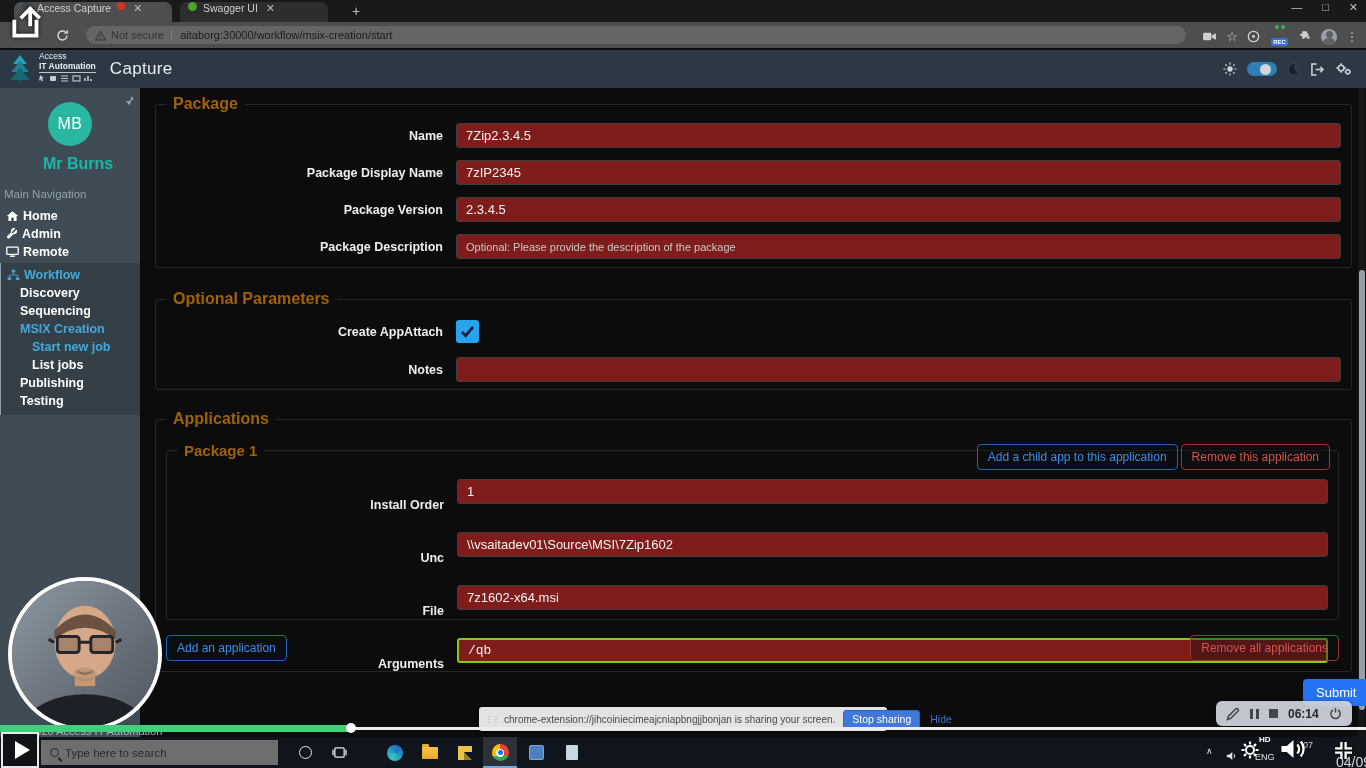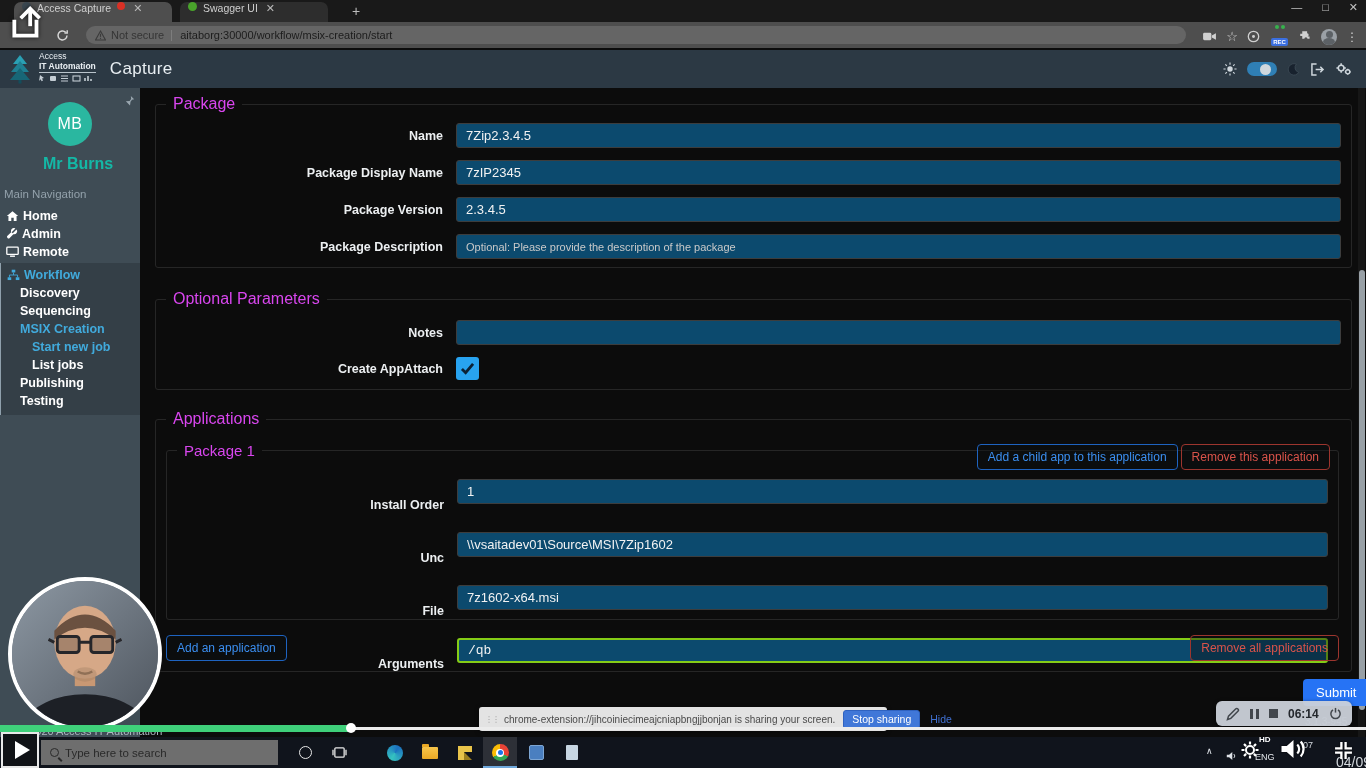--- a/index.html
+++ b/index.html
@@ -61,30 +61,30 @@
   .sb-section { color:#93a1ab; font-size:11.5px; margin:15px 0 7px 4px; }
   .nav-item { display:flex; align-items:center; gap:4px; color:#fff; font-size:12.5px; font-weight:bold;
               height:18px; padding-left:6px; cursor:default; }
   .wf-block { background:#343f47; border-left:1px solid #8fa0ac; margin-top:2px; padding:3px 0 5px; }
   .blue { color:#41aadc !important; }
   .ind1 { padding-left:19px; }
   .ind2 { padding-left:31px; }
 
   
   fieldset { position:absolute; border:1px solid #262626; border-radius:3px; background:transparent; }
-  legend { font-size:16px; font-weight:normal; color:#d946ef; padding:0 7px; margin-left:10px; }
+  legend { font-size:16px; font-weight:bold; color:#a16207; padding:0 7px; margin-left:10px; }
   .fs-pkg { left:155px; top:95px; width:1197px; height:173px; padding-top:10px; }
   .fs-opt { left:155px; top:290px; width:1197px; height:100px; padding-top:12px; }
   .fs-apps { left:155px; top:410px; width:1197px; height:262px; }
   .fs-pkg1 { position:relative; margin:14px 12px 0 10px; height:178px; padding-top:12px; }
   .fs-pkg1 legend { font-size:15px; }
   .frow { display:flex; align-items:center; margin-bottom:12px; padding-right:10px; }
   .flabel { width:300px; text-align:right; padding-right:13px; font-weight:bold; font-size:12.5px; color:#eceff1; flex:none; }
   .fs-pkg1 .flabel { width:290px;margin-top:27px; }
-  .finput { flex:1; height:25px; background:#0c4a6e; border:1px solid #3d3d3d; border-radius:3px;
+  .finput { flex:1; height:25px; background:#7f1d1d; border:1px solid #3d3d3d; border-radius:3px;
             color:#f2f2f2; font-size:13px; padding:0 9px; font-family:inherit; outline:none; }
   .finput::placeholder { color:#c9c9c9; font-size:11px; }
   .finput.focused { border:2px solid #84cc16;font-family:Liberation Mono, monospace; }
   .checkbox { width:23px; height:23px; background:#28a3f0; border-radius:3px;
               display:flex; align-items:center; justify-content:center; }
   .btn { display:inline-block; border-radius:4px; font-size:12px; padding:5px 10px;
          background:rgba(10,14,18,.4); cursor:pointer; font-family:inherit; }
   .btn-blue { border:1px solid #1e63c0; color:#3b8ef0; }
   .btn-red { border:1px solid #9c352e; color:#d9534a; }
   .pkg1-actions { position:absolute; top:-15px; right:8px; display:flex; gap:3px; background:transparent; }
@@ -365,31 +365,31 @@
       <input class="finput" value="2.3.4.5" style="">
     </div>
     <div class="frow">
       <span class="flabel">Package Description</span>
       <input class="finput" placeholder="Optional: Please provide the description of the package" style="">
     </div>
   </fieldset>
 
   <fieldset class="fs-opt">
     <legend>Optional Parameters</legend>
-    <div class="frow">
-      <span class="flabel">Notes</span>
-      <input class="finput" style="">
-    </div>
     <div class="frow" style="margin-bottom:14px;">
       <span class="flabel">Create AppAttach</span>
       <span class="checkbox">
         <svg width="15" height="13" viewBox="0 0 16 14">
             <path d="M2 7.5 6 11.5 14 2" fill="none" stroke="#0c2236" stroke-width="3"></path>
           </svg>
       </span>
+    </div>
+    <div class="frow">
+      <span class="flabel">Notes</span>
+      <input class="finput" style="">
     </div>
   </fieldset>
 
   <fieldset class="fs-apps">
     <legend>Applications</legend>
 
     <fieldset class="fs-pkg1">
       <legend>Package 1</legend>
       <div class="pkg1-actions">
         <button class="btn btn-blue">Add a child app to this application</button>

